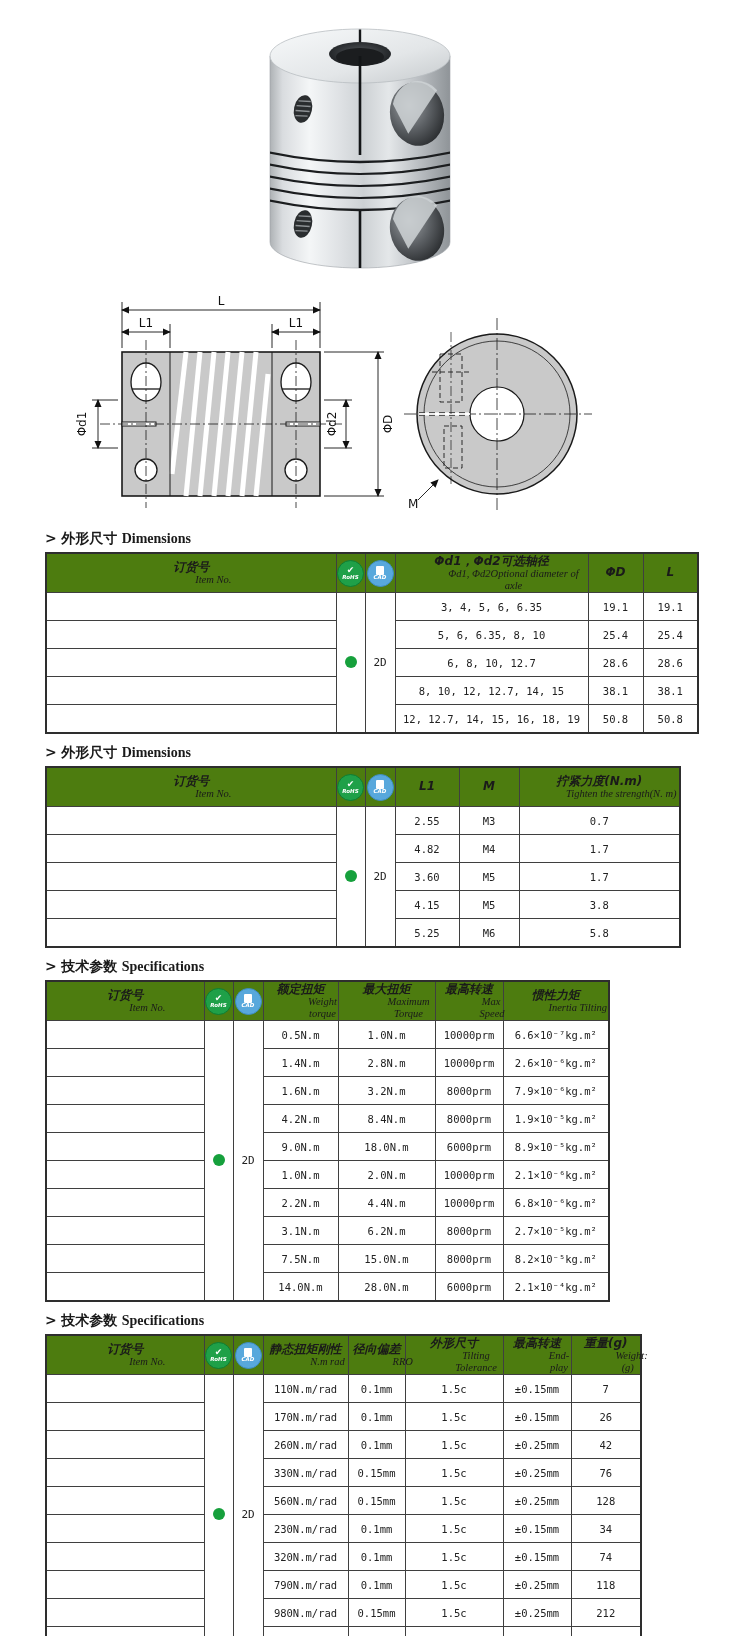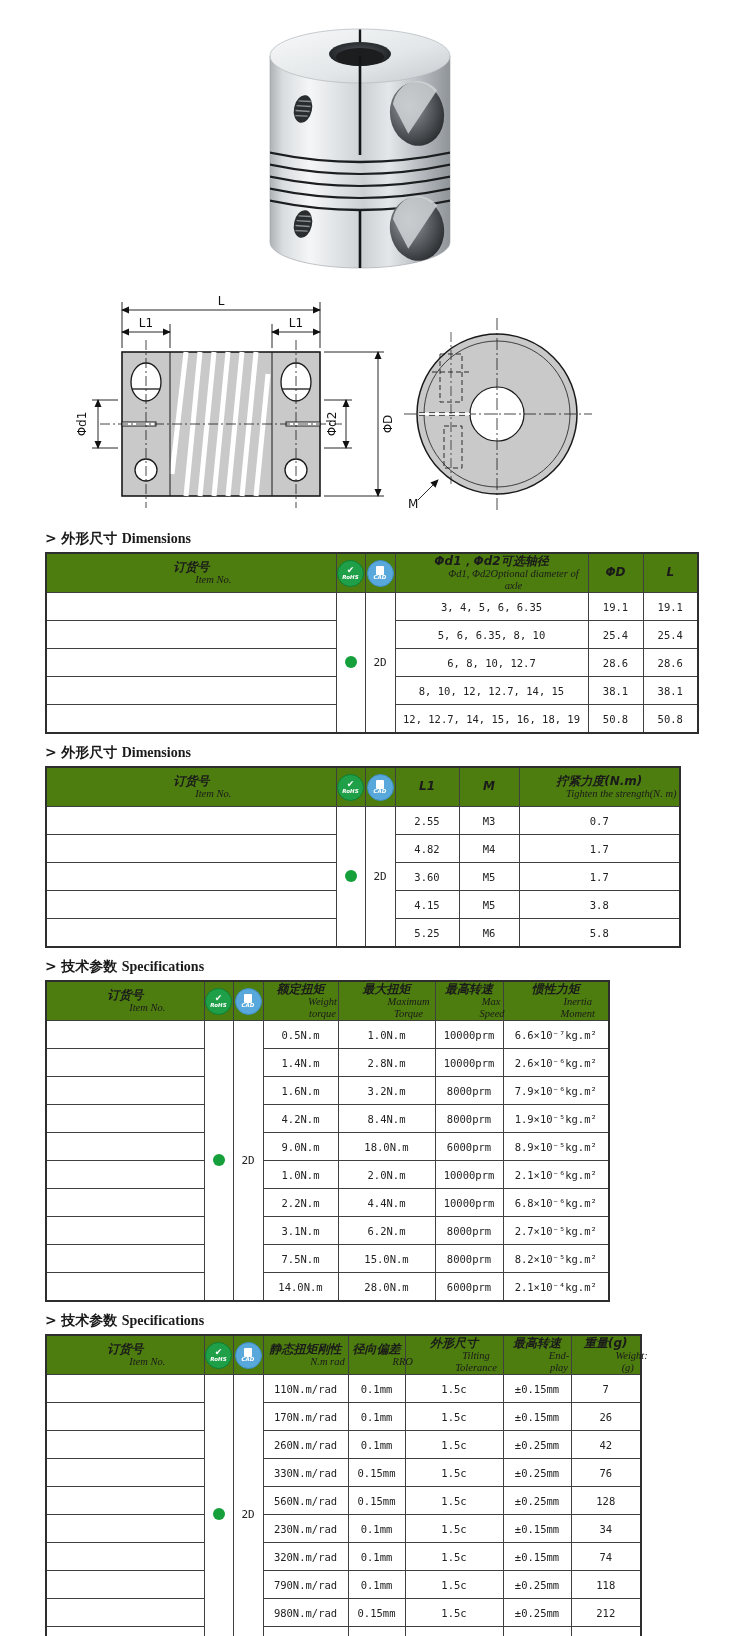--- a/index.html
+++ b/index.html
@@ -405,21 +405,21 @@
           <th>
             <div class="h-zh">最大扭矩</div>
             <div class="h-en">Maximum Torque</div>
           </th>
           <th>
             <div class="h-zh">最高转速</div>
             <div class="h-en">Max Speed</div>
           </th>
           <th>
             <div class="h-zh">惯性力矩</div>
-            <div class="h-en">Inertia Moment</div>
+            <div class="h-en">Inertia Tilting</div>
           </th>
         </tr>
       </thead>
       <tbody>
           <tr>
             <td class="item">SG7-2-075-□□□□M</td>
             <td rowspan="10" class="merge"><span class="gdot"></span></td>
             <td rowspan="10" class="merge cadtxt">2D</td>
             <td class="val">0.5N.m</td>
             <td class="val">1.0N.m</td>

